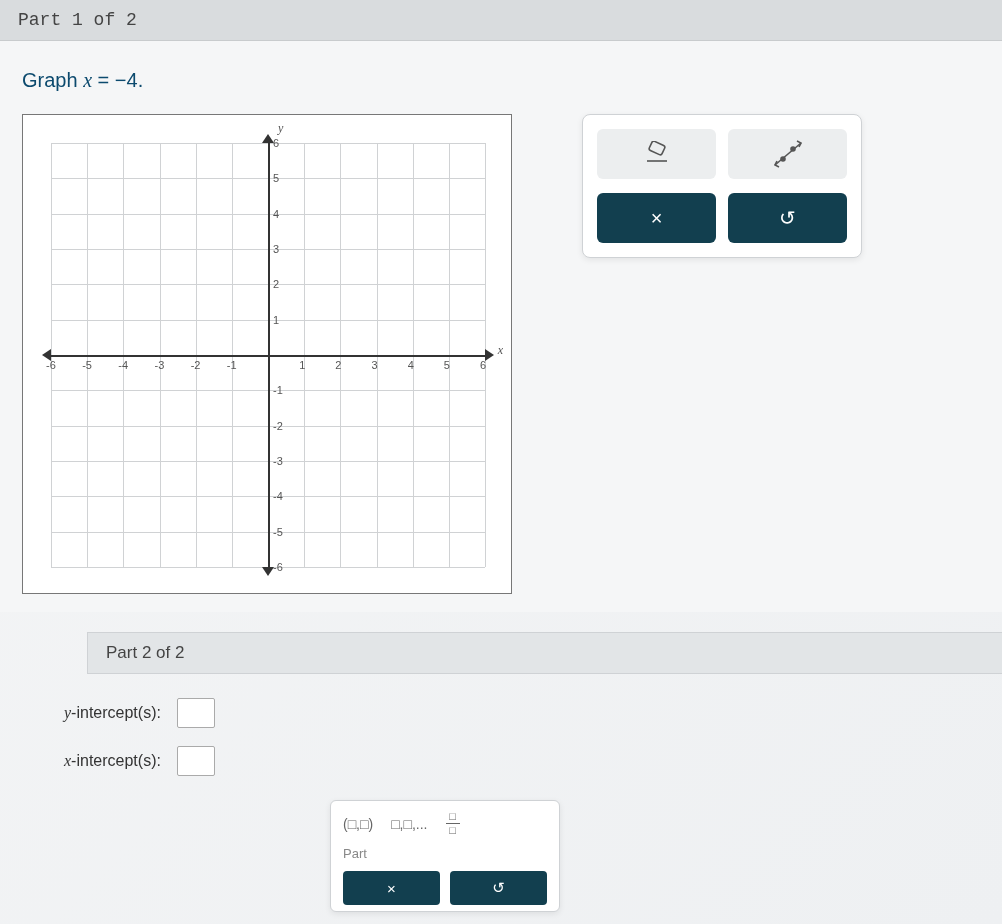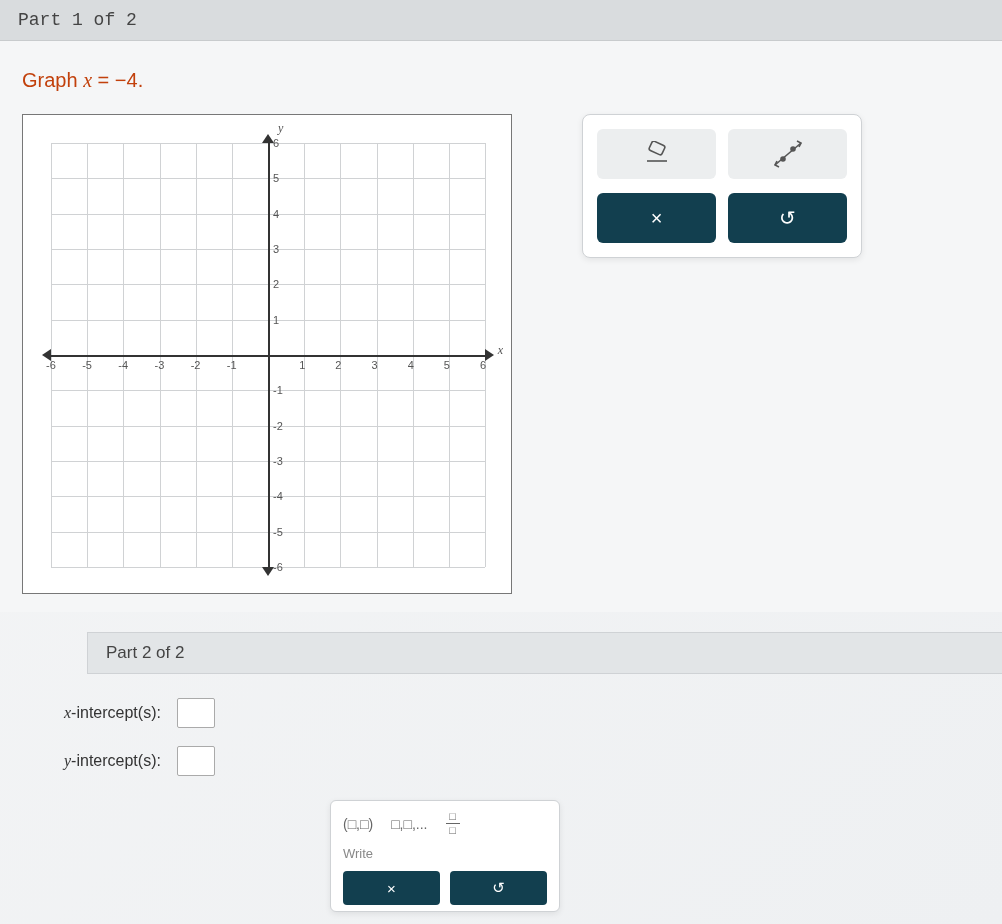--- a/index.html
+++ b/index.html
@@ -18,21 +18,21 @@
     font-size: 18px;
     font-weight: 500;
     border-bottom: 1px solid #c8cbcd;
     font-family: Liberation Mono, monospace;
   }
   .part1-body {
     padding: 28px 22px 18px 22px;
     background: #f5f6f7;
   }
   .prompt {
-    color: #c2410c;
+    color: #0c4a6e;
     font-size: 20px;
     margin-bottom: 22px;
   }
   .ital { font-style: italic; font-family: 'Times New Roman', serif; }
   .graph-row { display: flex; gap: 70px; align-items: flex-start; }
   .graph-box {
     width: 490px; height: 480px;
     border: 1px solid #777;
     background: #fff;
     position: relative;
@@ -214,41 +214,41 @@
       </div>
     </div>
   </div>
 </div>
 
 <div class="part2-wrap">
   <div class="part2-header">Part 2 of 2</div>
   <div class="part2-body">
 
     <div class="answer-row">
+      <span><span class="ital2">y</span><span>-intercept(s):</span></span>
+      <div class="answer-box"></div>
+    </div>
+    <div class="answer-row">
       <span><span class="ital2">x</span><span>-intercept(s):</span></span>
-      <div class="answer-box"></div>
-    </div>
-    <div class="answer-row">
-      <span><span class="ital2">y</span><span>-intercept(s):</span></span>
       <div class="answer-box"></div>
     </div>
   </div>
 </div>
 
 <div class="palette">
   <div class="pal-top">
     <span class="pal-item">(□,□)</span>
     <span class="pal-item">□,□,...</span>
     <span class="pal-item frac">
       <span>□</span>
       <span class="bar"></span>
       <span>□</span>
     </span>
   </div>
-  <div class="pal-none">Write</div>
+  <div class="pal-none">Part</div>
   <div class="pal-bot">
     <div class="pal-btn">
       <span>×</span>
     </div>
     <div class="pal-btn">
       <span>↺</span>
     </div>
   </div>
 </div>
 

